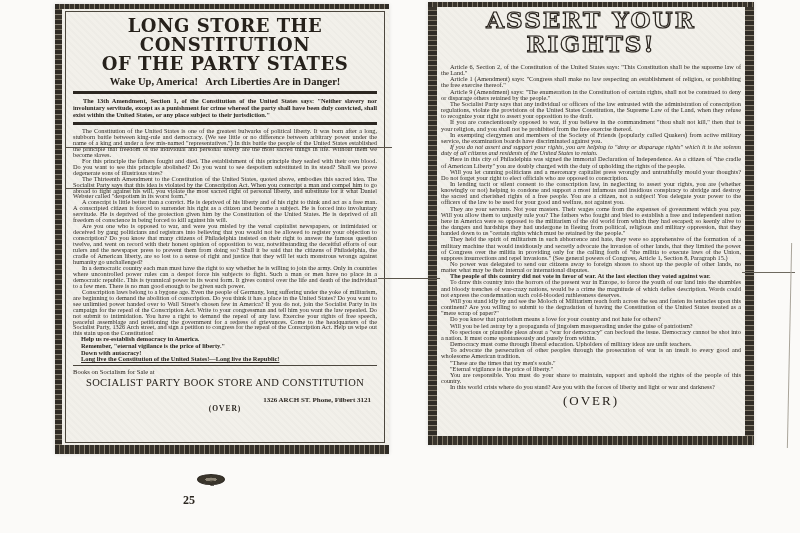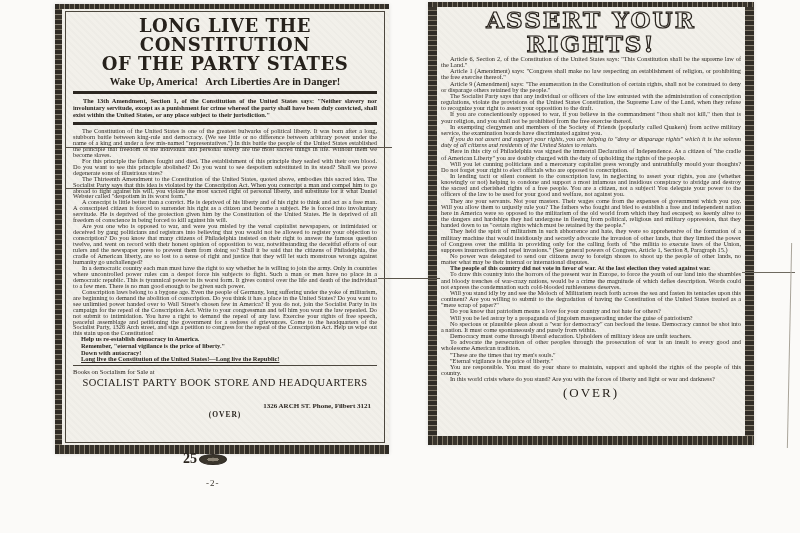--- a/index.html
+++ b/index.html
@@ -67,26 +67,26 @@
   }
   .p-italic{font-style:italic;}
   .p-bold{font-weight:bold;}
   .p-bold-underline{font-weight:bold;text-decoration:underline;}
   #lp-footer{border-top:1px solid #4b463d;margin-top:2px;padding-top:2px;}
   .lp-books{font-size:6.6px;text-align:left;}
   .lp-store{
     text-align:center;font-size:10.5px;letter-spacing:.4px;margin-top:2px;
     font-family:"Liberation Serif",serif;color:#26211b;
   }
-  .lp-address{font-weight:bold;font-size:7px;text-align:right;padding-right:6px;margin-top:14px;}
+  .lp-address{font-weight:bold;font-size:7px;text-align:right;padding-right:6px;margin-top:8px;}
   .lp-over{font-weight:bold;font-size:7.5px;text-align:center;letter-spacing:1px;}
 
   
   #print-mark{position:absolute;left:183px;top:451px;display:flex;align-items:center;gap:2px;}
-  #print-mark .num{font-size:14px;font-weight:bold;color:#2b2620;}
+  #print-mark .num{font-size:12px;font-weight:bold;color:#2b2620;margin-top:42px;}
   .union-bug{
     width:26px;height:9px;border-radius:50%;
     background:radial-gradient(ellipse at center, #8d8576 0 30%, #3a352c 32% 100%);
     border:1px solid #2b2620;
   }
   #page-number{position:absolute;left:206px;top:478px;font-size:9px;color:#3a352c;letter-spacing:1px;}
 
   
   #right-page{left:428px;top:2px;width:326px;height:443px;}
   #rp-border-left{left:0;width:9px;}
@@ -97,21 +97,21 @@
     position:absolute;left:13px;right:13px;top:6px;bottom:10px;
     overflow:hidden;
   }
   .rp-title{
     text-align:center;
     font-family:"DejaVu Serif","Liberation Serif",serif;
     font-weight:bold;font-size:23px;line-height:24px;letter-spacing:2px;
     color:#f2f0ea;
     -webkit-text-stroke:1.2px #2b2620;
     text-shadow:0 0 1px #2b2620;
-    margin-bottom:0;
+    margin-bottom:8px;
   }
   .rp-over{
     text-align:center;font-size:13px;letter-spacing:2px;margin-top:3px;
     font-family:"Liberation Serif",serif;color:#26211b;
   }
 
   
   .artifact{position:absolute;background:#5a544a;}
   #art1{left:66px;top:147px;width:326px;height:1px;}
   #art2{left:66px;top:188px;width:296px;height:1px;}
@@ -121,21 +121,21 @@
 </style>
 </head>
 <body>
 
 <div class="page" id="left-page">
   <div class="ornate-v" id="lp-border-left"></div>
   <div class="ornate-h" id="lp-border-top"></div>
   <div class="ornate-h" id="lp-border-bottom"></div>
 
   <div id="lp-inner">
-    <div class="lp-title">LONG LIVE THE CONSTITUTION</div>
+    <div class="lp-title">LONG STORE THE CONSTITUTION</div>
     <div class="lp-title">OF THE PARTY STATES</div>
     <div class="lp-subtitle">Wake Up, America!   Arch Liberties Are in Danger!</div>
 
     <div class="heavy-rule"></div>
     <div class="lp-preamble">The 13th Amendment, Section 1, of the Constitution of the United States says: "Neither slavery nor involuntary servitude, except as a punishment for crime whereof the party shall have been duly convicted, shall exist within the United States, or any place subject to their jurisdiction."</div>
     <div class="heavy-rule"></div>
 
     <div id="lp-body">
         <p>The Constitution of the United States is one of the greatest bulwarks of political liberty. It was born after a long, stubborn battle between king-rule and democracy. (We see little or no difference between arbitrary power under the name of a king and under a few mis-named "representatives.") In this battle the people of the United States established the principle that freedom of the individual and personal liberty are the most sacred things in life. Without them we become slaves.</p>
         <p>For this principle the fathers fought and died. The establishment of this principle they sealed with their own blood. Do you want to see this principle abolished? Do you want to see despotism substituted in its stead? Shall we prove degenerate sons of illustrious sires?</p>
@@ -148,21 +148,21 @@
 
     <div id="lp-slogans">
         <p class="p-bold">Help us re-establish democracy in America.</p>
         <p class="p-bold">Remember, "eternal vigilance is the price of liberty."</p>
         <p class="p-bold">Down with autocracy!</p>
         <p class="p-bold-underline">Long live the Constitution of the United States!—Long live the Republic!</p>
       </div>
 
     <div id="lp-footer">
       <div class="lp-books">Books on Socialism for Sale at</div>
-      <div class="lp-store">SOCIALIST PARTY BOOK STORE AND HEADQUARTERS</div>
+      <div class="lp-store">SOCIALIST PARTY BOOK STORE AND CONSTITUTION</div>
       <div class="lp-address">1326 ARCH ST.   Phone, Filbert 3121</div>
       <div class="lp-over">(OVER)</div>
     </div>
   </div>
 </div>
 
 <div id="print-mark">
   <span class="num">25</span>
   <span class="union-bug"></span>
 </div>

